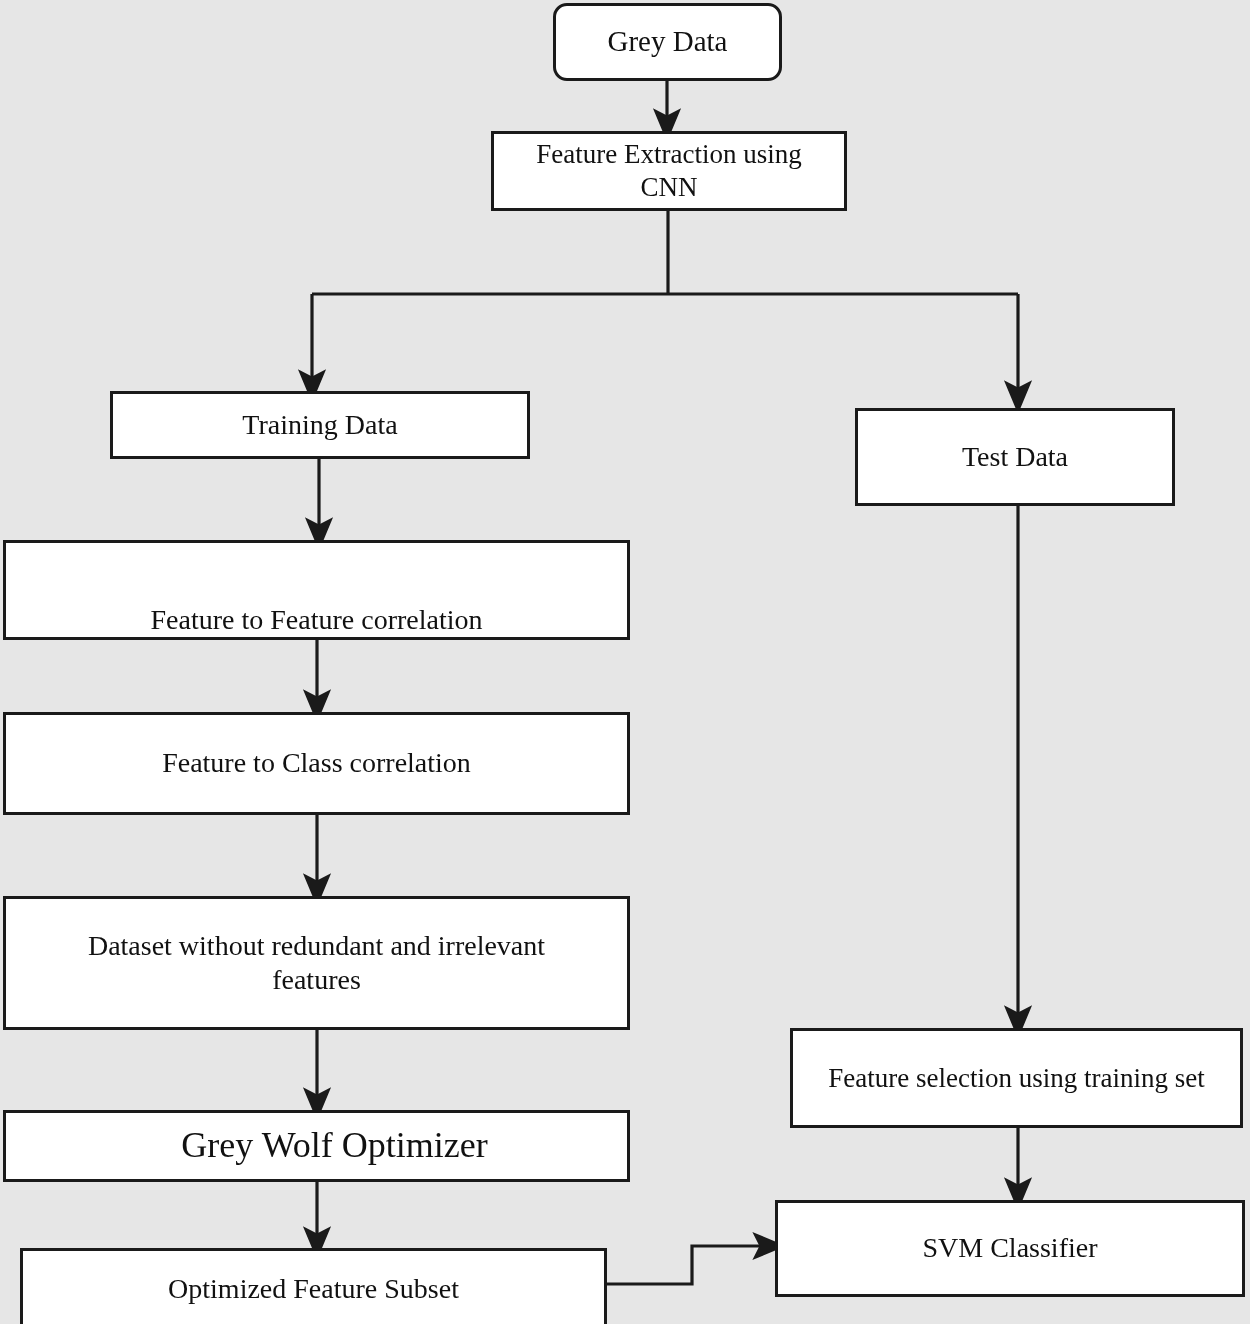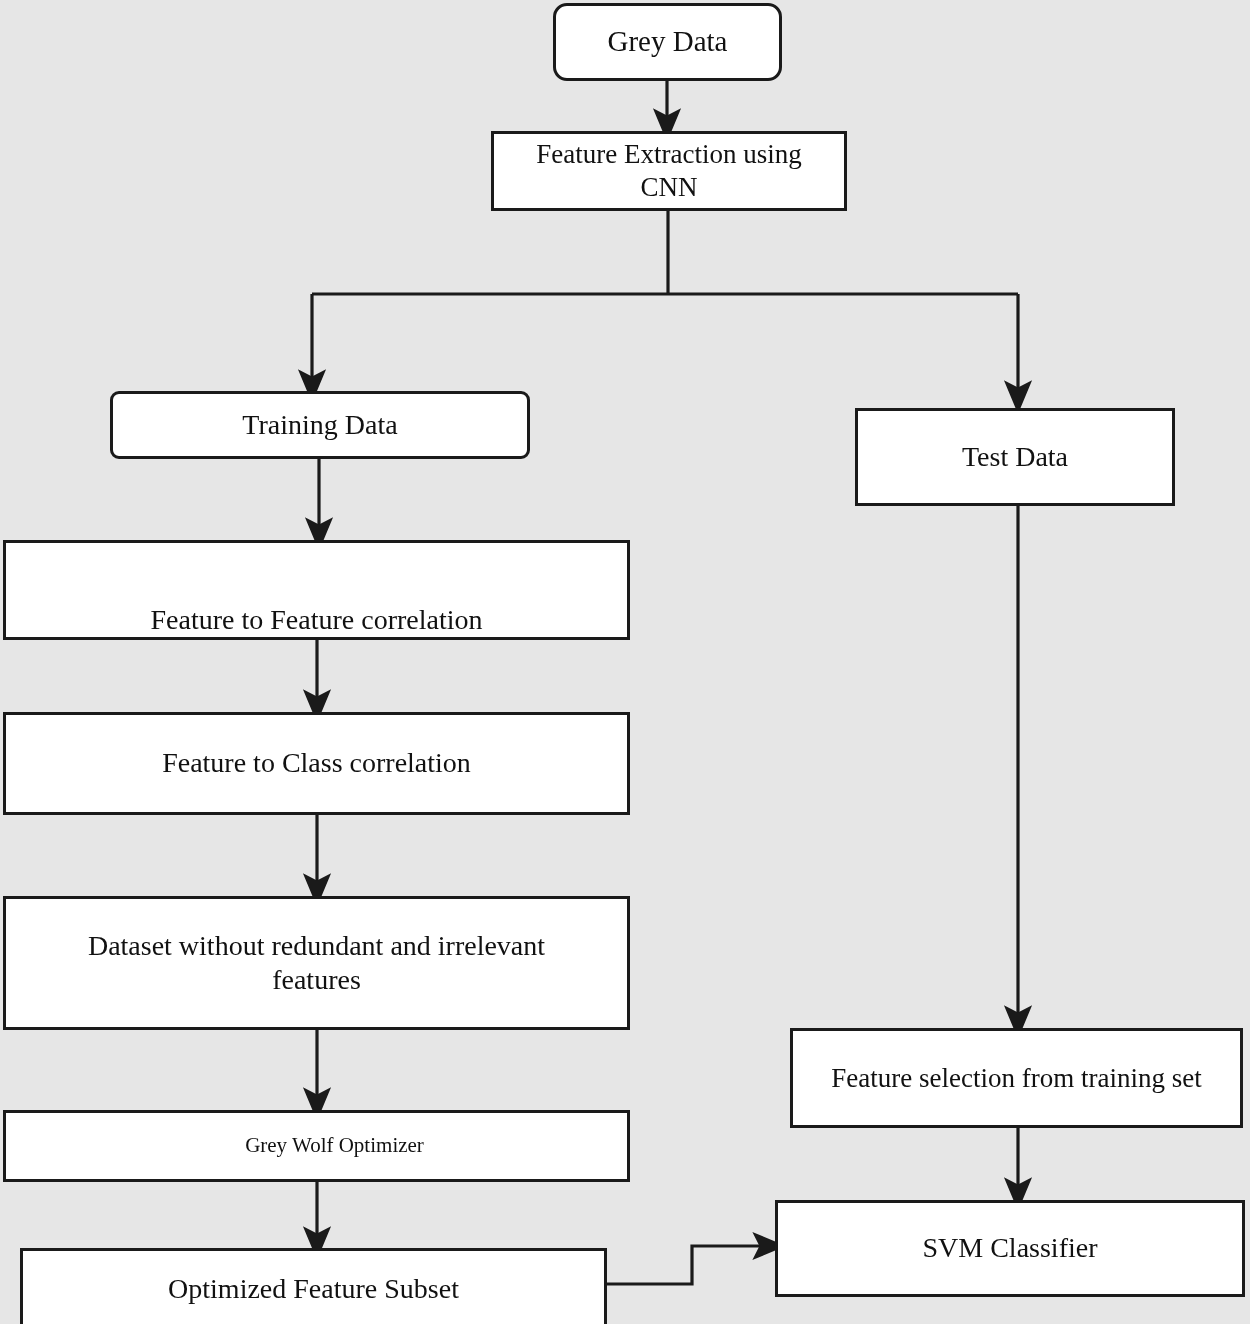--- a/index.html
+++ b/index.html
@@ -43,26 +43,26 @@
     display: block;
     padding: 0 10px;
     white-space: pre-line;
   }
   .node.rounded {
     border-radius: 14px;
   }
   
   #node-input-data      { left: 553px; top: 3px;    width: 229px; height: 78px;  font-size: 29px; }
   #node-feature-extraction { left: 491px; top: 131px; width: 356px; height: 80px; font-size: 27px; }
-  #node-training-data   { left: 110px; top: 391px;  width: 420px; height: 68px;  font-size: 28px; border-radius: 9px; }
+  #node-training-data   { left: 110px; top: 391px;  width: 420px; height: 68px;  font-size: 28px; }
   #node-test-data       { left: 855px; top: 408px;  width: 320px; height: 98px;  font-size: 28px; text-align: center; }
   #node-f2f-correlation { left: 3px;   top: 540px;  width: 627px; height: 100px; font-size: 28px; align-items: flex-end; }
   #node-f2c-correlation { left: 3px;   top: 712px;  width: 627px; height: 103px; font-size: 28px; }
   #node-clean-dataset   { left: 3px;   top: 896px;  width: 627px; height: 134px; font-size: 28px; }
-  #node-grey-wolf       { left: 3px;   top: 1110px; width: 627px; height: 72px;  font-size: 21px; padding-left: 36px; }
+  #node-grey-wolf       { left: 3px;   top: 1110px; width: 627px; height: 72px;  font-size: 36px; padding-left: 36px; }
   #node-optimized-subset{ left: 20px;  top: 1248px; width: 587px; height: 82px;  font-size: 28px; }
   #node-feature-selection { left: 790px; top: 1028px; width: 453px; height: 100px; font-size: 27px; }
   #node-svm-classifier  { left: 775px; top: 1200px; width: 470px; height: 97px;  font-size: 28px; }
 </style>
 </head>
 <body>
 
 <div id="canvas">
 
   <svg id="edges" viewBox="0 0 1250 1324" width="1250" height="1324" aria-hidden="true">
@@ -128,20 +128,20 @@
 
   <div class="node" id="node-grey-wolf">
     <span class="label">Grey Wolf Optimizer</span>
   </div>
 
   <div class="node" id="node-optimized-subset">
     <span class="label">Optimized Feature Subset</span>
   </div>
 
   <div class="node" id="node-feature-selection">
-    <span class="label">Feature selection from training set</span>
+    <span class="label">Feature selection using training set</span>
   </div>
 
   <div class="node" id="node-svm-classifier">
     <span class="label">SVM Classifier</span>
   </div>
 
 </div>
 
 </body></html>

